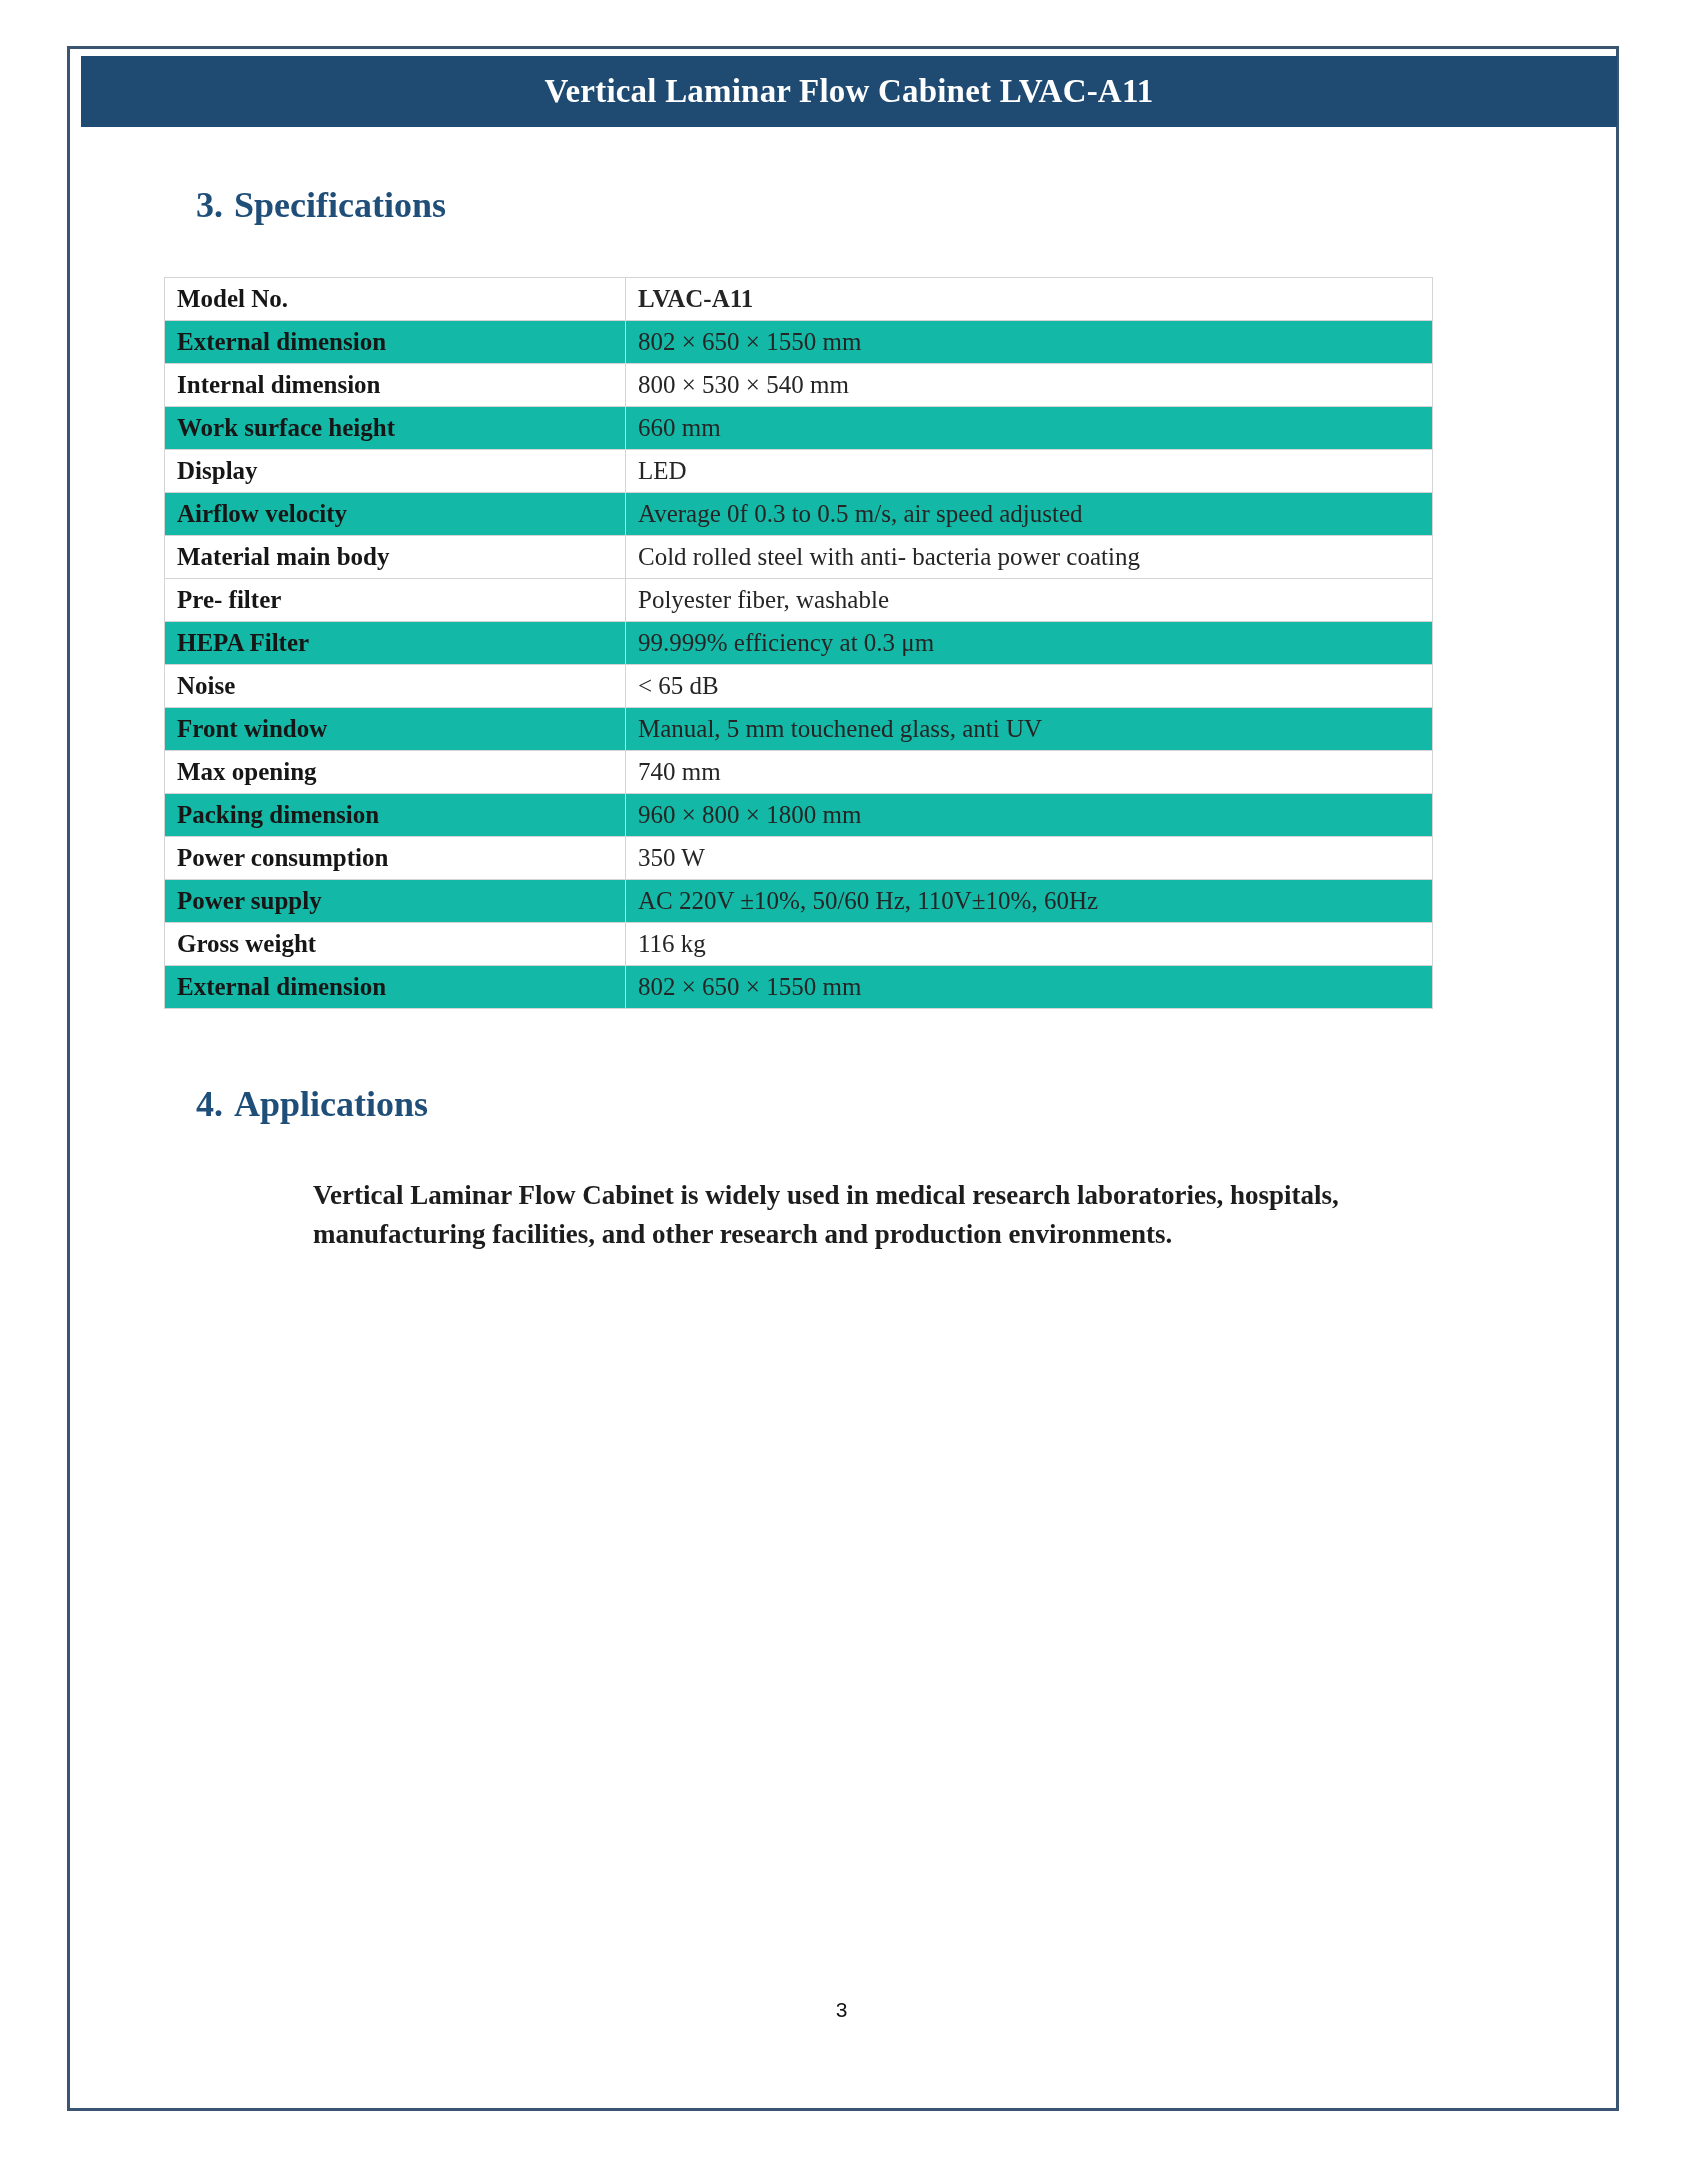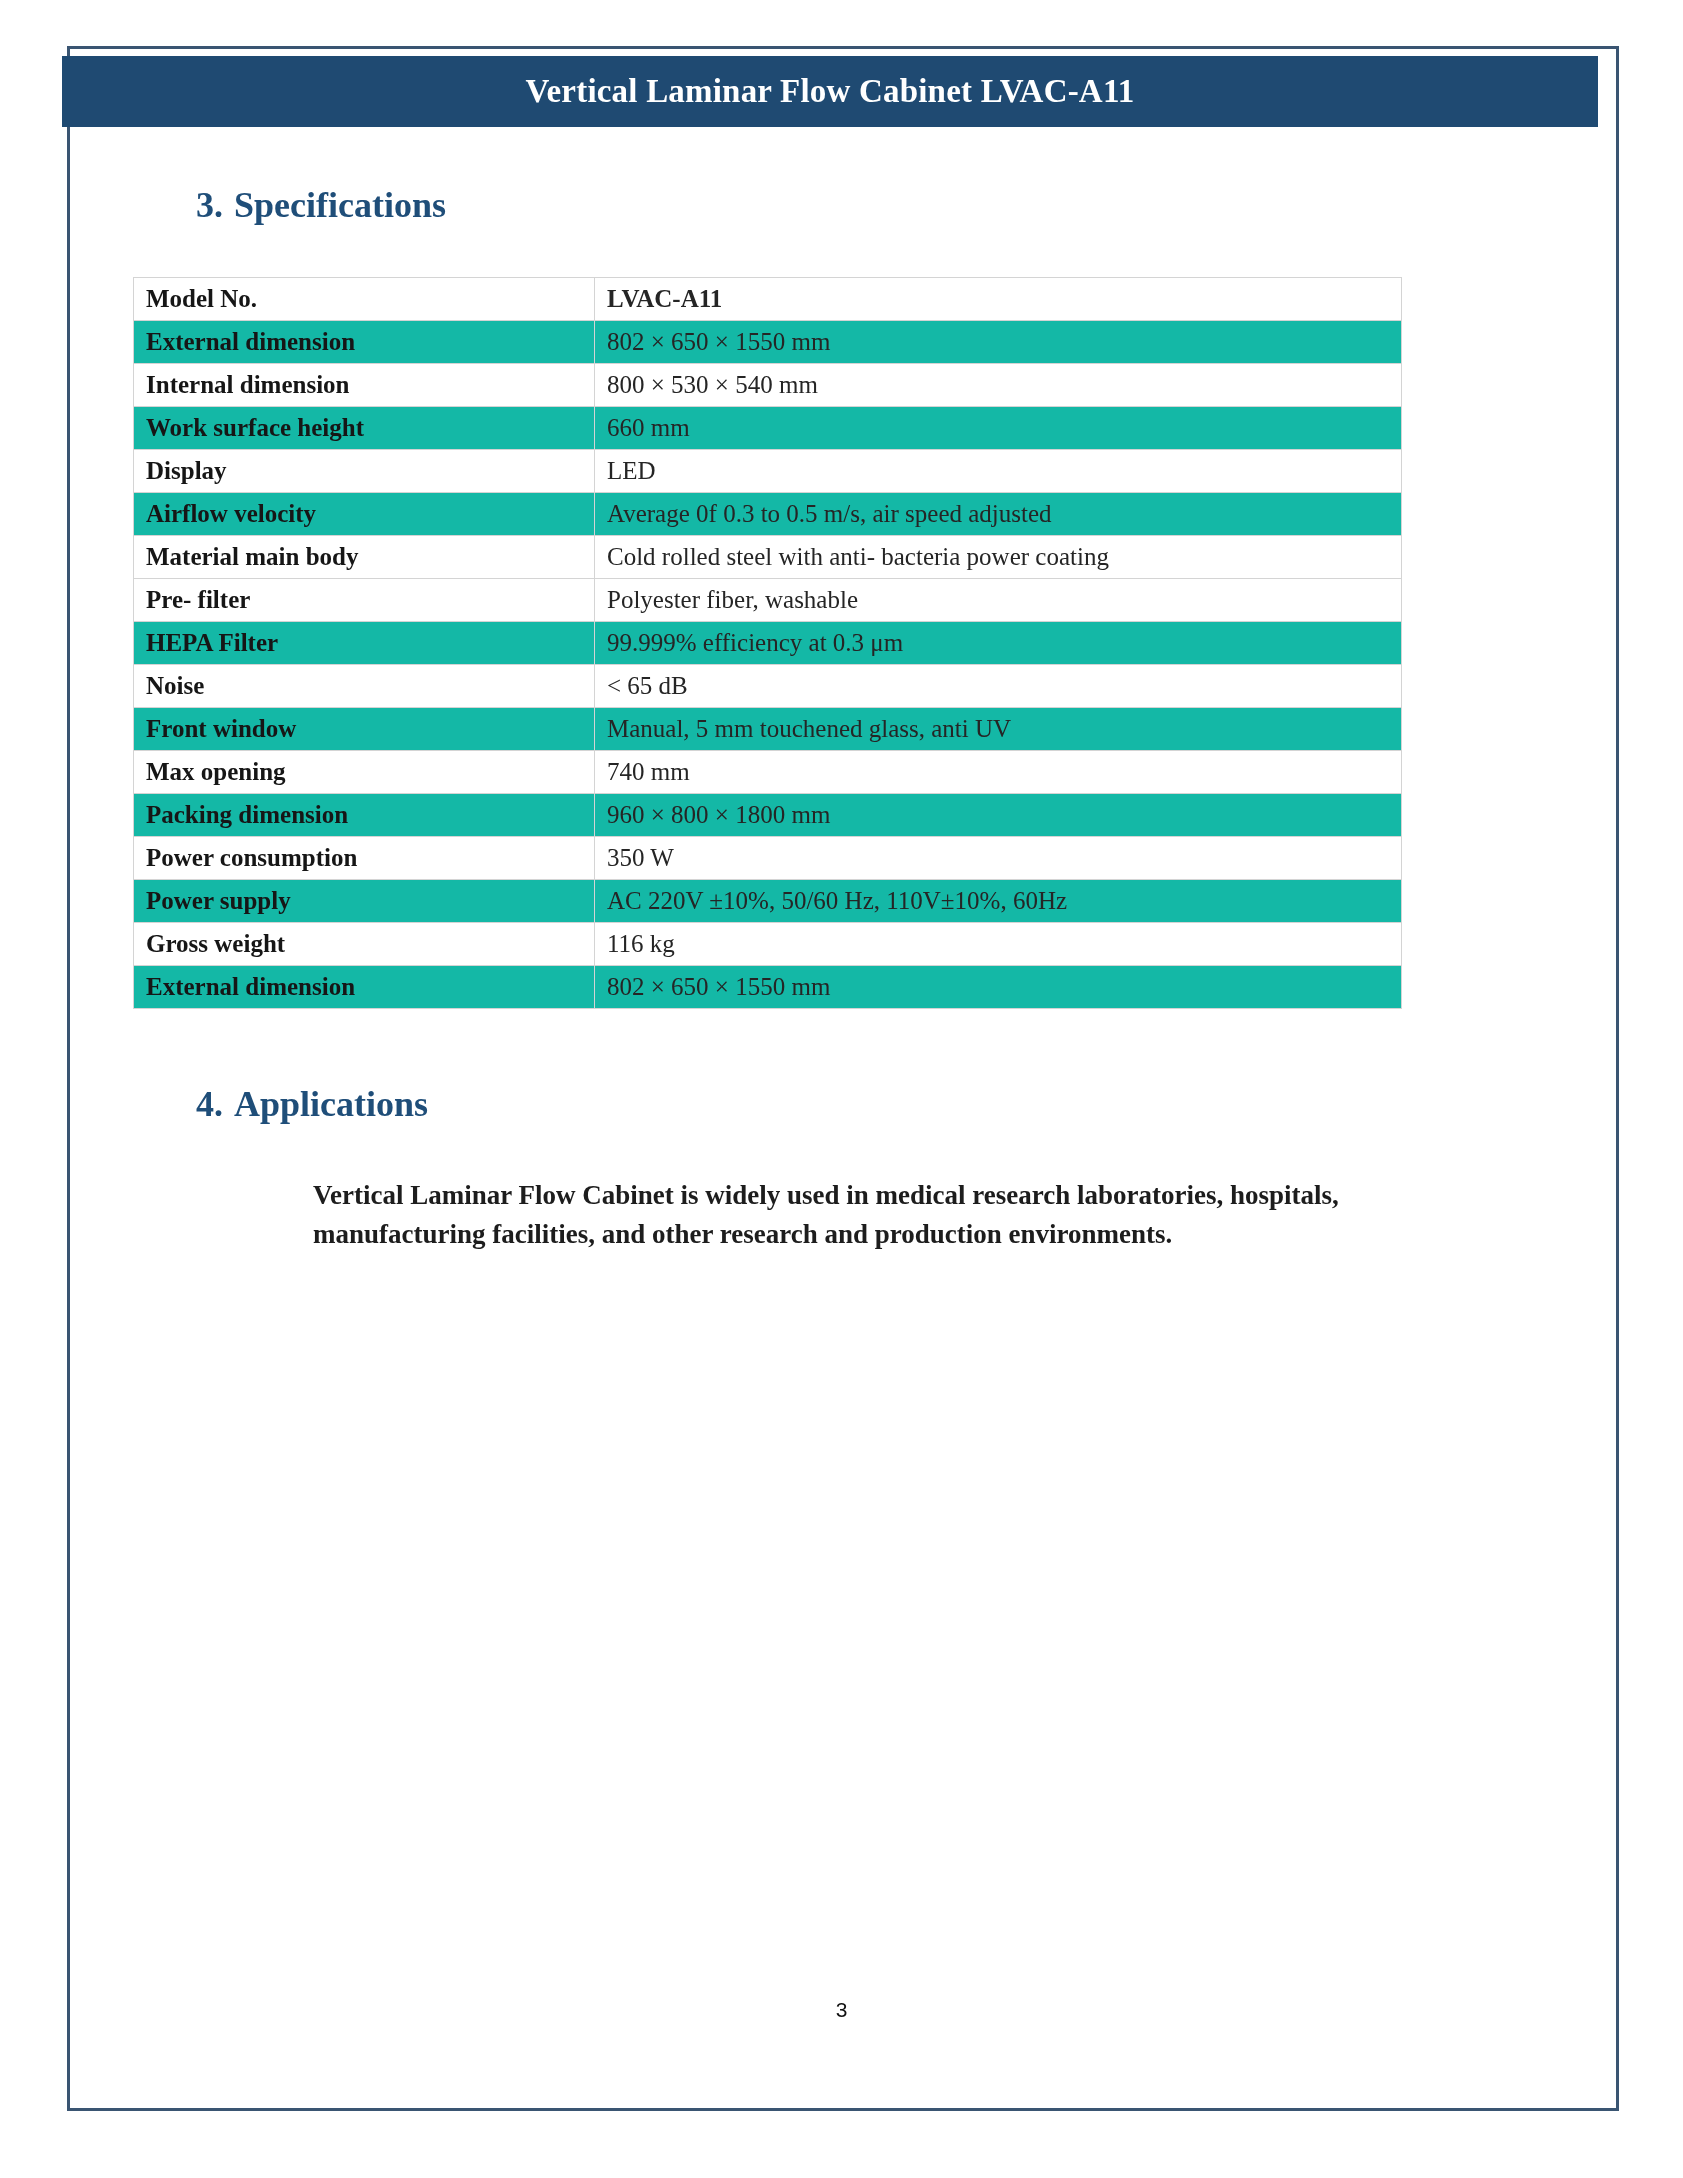--- a/index.html
+++ b/index.html
@@ -23,21 +23,21 @@
     top: 46px;
     width: 1552px;
     height: 2065px;
     border: 3px solid #3a5572;
     box-sizing: border-box;
   }
 
   
   .header-band {
     position: absolute;
-    left: 62px;
+    left: 81px;
     top: 56px;
     width: 1536px;
     height: 71px;
     background: #1f4a72;
     display: flex;
     align-items: center;
     justify-content: center;
   }
   .header-title {
     color: #ffffff;
@@ -76,21 +76,21 @@
     margin-left: 129px;
     margin-top: 56px;
   }
   #applications-heading {
     margin-left: 129px;
     margin-top: 74px;
   }
 
   
   .spec-table-wrap {
-    margin-left: 66px;
+    margin-left: 97px;
     margin-top: 51px;
     width: 1269px;
   }
   table.spec-table {
     border-collapse: collapse;
     width: 100%;
     table-layout: fixed;
     font-size: 25px;
   }
   table.spec-table td {

